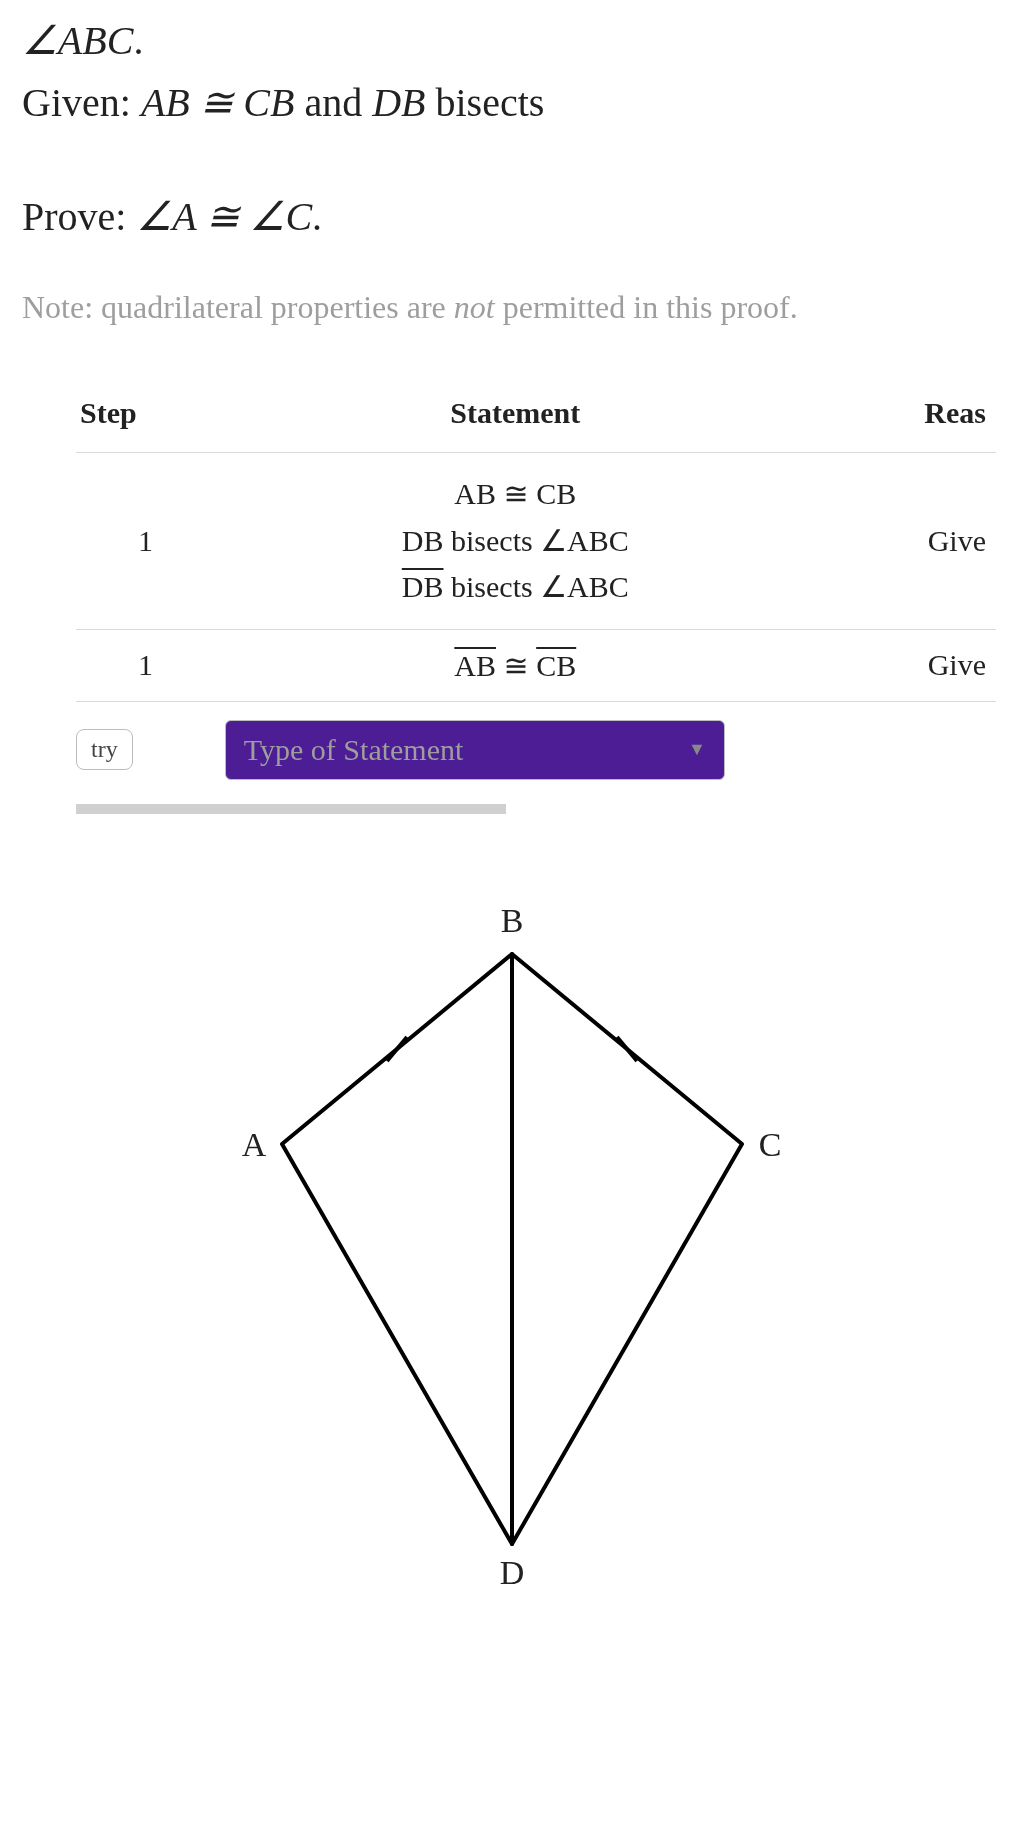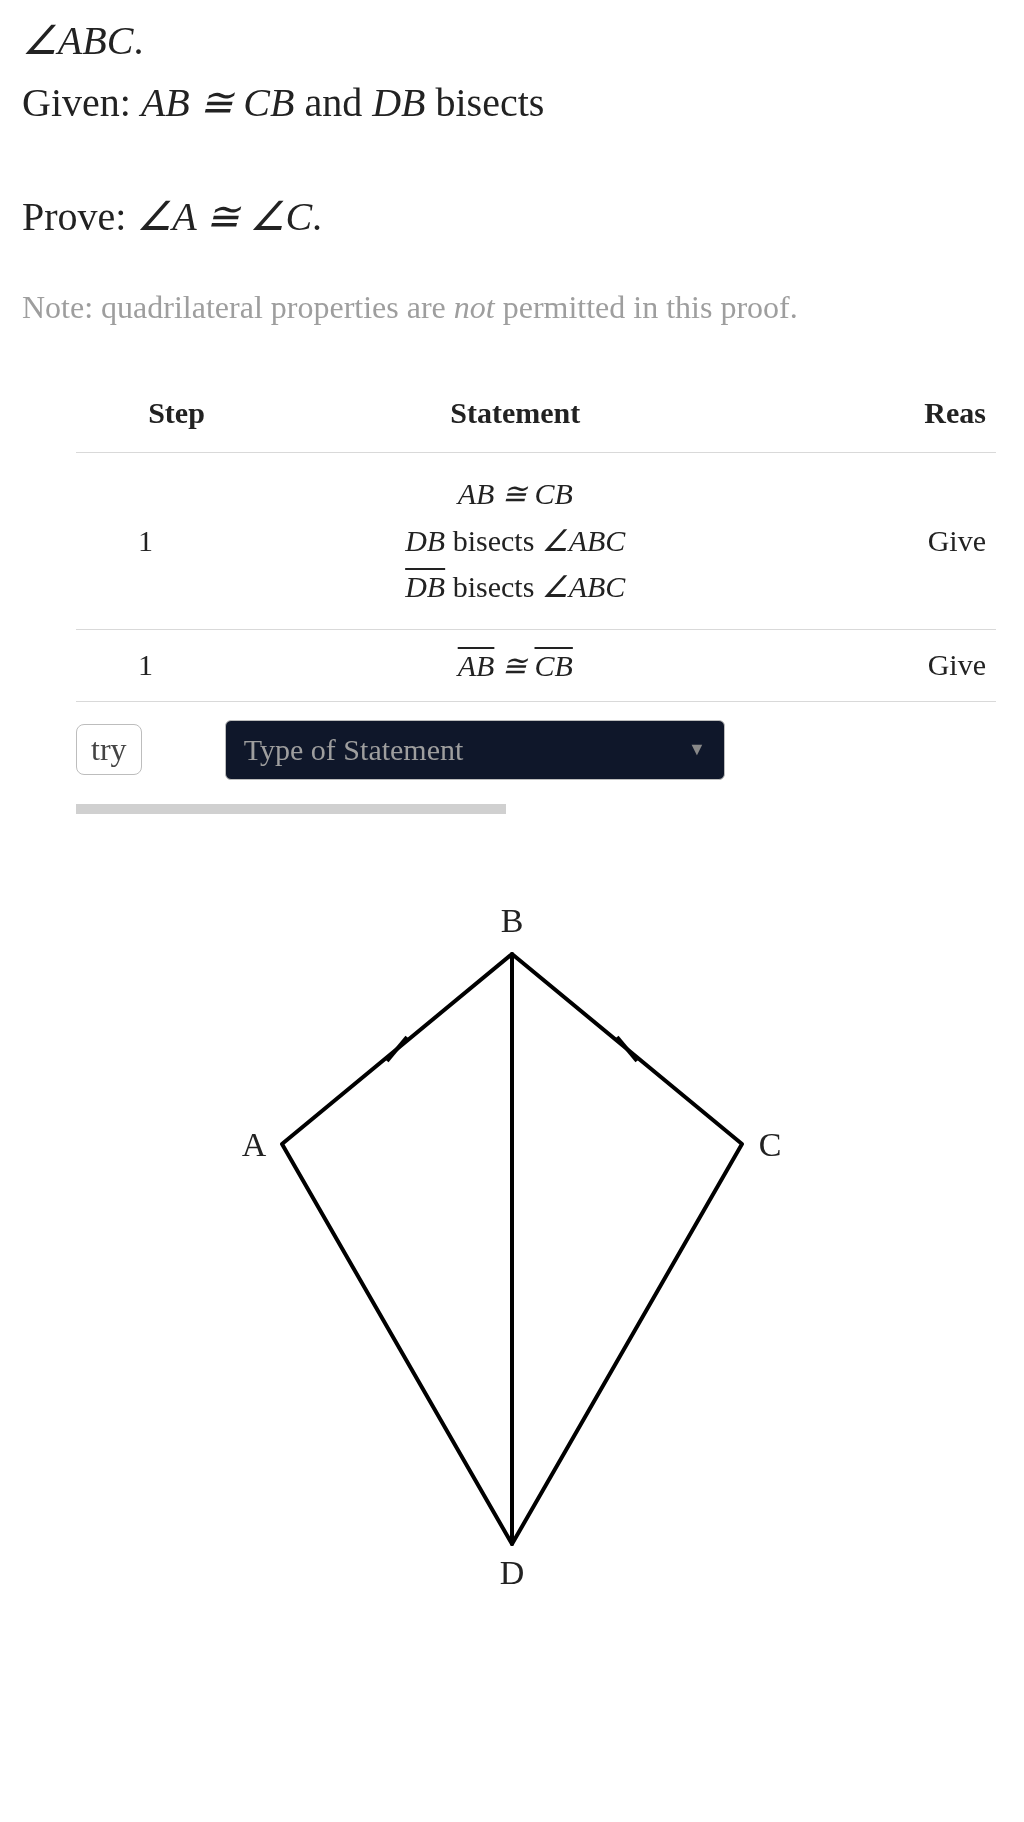--- a/index.html
+++ b/index.html
@@ -9,23 +9,23 @@
   .note{font-size:32px;color:#9e9e9e;line-height:1.7;margin-top:32px}
   .note .em{font-style:italic}
   .proof-wrap{margin:48px 0 0 54px;overflow-x:hidden;position:relative}
   table.proof{border-collapse:collapse;width:920px}
   table.proof th{font-family:Georgia,serif;font-weight:bold;font-size:30px;padding:14px 10px 22px 10px;text-align:center;color:#222}
   table.proof td{padding:18px 10px;font-size:30px;text-align:center;vertical-align:middle;color:#222;font-family:'Times New Roman',serif}
   table.proof td.step{font-family:Georgia,serif}
   table.proof td.reason{font-family:Georgia,serif;text-align:right;padding-left:24px}
   table.proof tr.row-top td{border-top:1px solid #d9d9d9}
   .overline{text-decoration:overline;text-decoration-thickness:1.5px}
-  .mi{font-style:italic}
-  .try-btn{display:inline-block;border:1.5px solid #bdbdbd;border-radius:8px;padding:6px 14px;font-family:Georgia,serif;font-size:32px;color:#444;background:#fff}
-  .stmt-picker{display:flex;align-items:center;justify-content:space-between;border:1.5px solid #bdbdbd;border-radius:6px;padding:12px 18px;width:500px;box-sizing:border-box;background:#0f172a}
+  .mi{}
+  .try-btn{display:inline-block;border:1.5px solid #bdbdbd;border-radius:8px;padding:6px 14px;font-family:Georgia,serif;font-size:24px;color:#444;background:#fff}
+  .stmt-picker{display:flex;align-items:center;justify-content:space-between;border:1.5px solid #bdbdbd;border-radius:6px;padding:12px 18px;width:500px;box-sizing:border-box;background:#4c1d95}
   .stmt-picker .ph{color:#9e9e9e;font-family:Georgia,serif;font-size:30px}
   .stmt-picker .caret{color:#888;font-size:18px}
   .scroll-shadow{height:10px;background:#d0d0d0;margin-top:6px;width:430px}
   .figure{margin:70px auto 0 auto;display:block}
   .pt-label{font-family:'Times New Roman',serif;font-size:34px;fill:#222}
 </style>
 </head>
 <body>
 <div class="page">
 
@@ -41,21 +41,21 @@
 </div>
 
 <div class="note">
   <span>Note: quadrilateral properties are </span><span class="em">not</span><span> permitted in this proof.</span>
 </div>
 
 <div class="proof-wrap">
 <table class="proof">
   <thead>
     <tr>
-      <th style="width:120px;text-align:right;padding-left:4px">Step</th>
+      <th style="width:120px;text-align:left;padding-left:4px">Step</th>
       <th style="width:560px">Statement</th>
       <th style="width:140px;text-align:right;padding-left:24px">Reas</th>
     </tr>
   </thead>
   <tbody>
     <tr class="row-top">
       <td class="step">1</td>
       <td>
         <div style="line-height:1.55">
           <div><span class="mi">AB ≅ CB</span></div>

